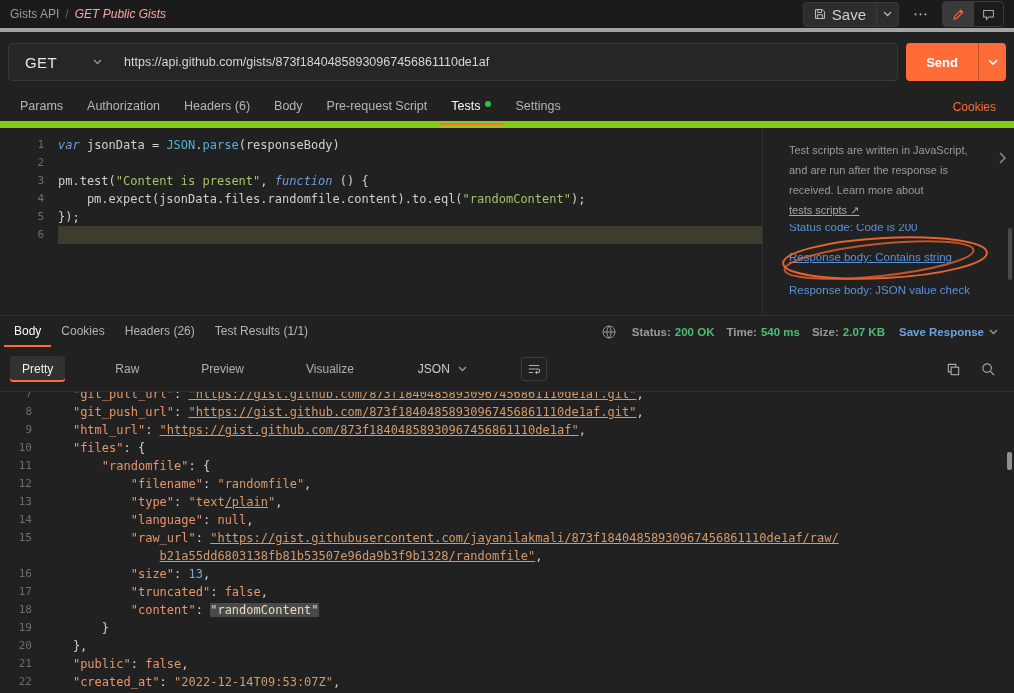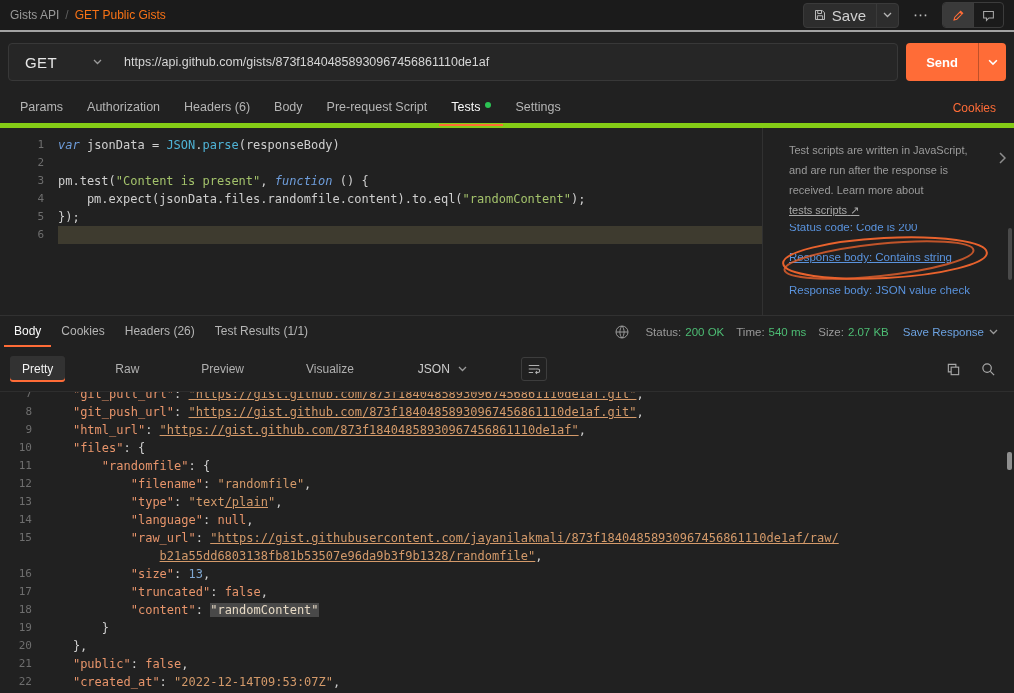--- a/index.html
+++ b/index.html
@@ -6,25 +6,25 @@
   html,body { margin:0; padding:0; }
   body {
     width:1014px; height:693px; overflow:hidden; position:relative;
     background:#212121; color:#d0d0d0;
     font-family:"Liberation Sans", sans-serif;
   }
   button { font-family:"Liberation Sans", sans-serif; cursor:pointer; }
 
   
   .topbar { height:32px; background:#1b1b1b; display:flex; align-items:center;
-            justify-content:space-between; padding:0 10px; border-bottom:2px solid #a3a3a3; }
+            justify-content:space-between; padding:0 10px; border-bottom:4px solid #a3a3a3; }
   .breadcrumb { font-size:12px; display:flex; gap:6px; align-items:center; }
   .bc-collection { color:#9a9a9a; cursor:pointer; }
   .bc-sep { color:#5f5f5f; }
-  .bc-current { color:#f97316; }
+  .bc-current { color:#fca5a5;font-style:italic; }
   .header-actions { display:flex; align-items:center; gap:10px; }
   .save-group { display:flex; align-items:center; background:#2d2d2d; border:1px solid #3a3a3a;
                 border-radius:4px; height:25px; }
   .save-btn { display:flex; align-items:center; gap:6px; padding:0 10px; font-size:15px;
               color:#d0d0d0; background:none; border:none; height:100%; }
   .save-caret { width:22px; height:100%; border:none; background:none; border-left:1px solid #3a3a3a;
                 display:flex; align-items:center; justify-content:center; color:#b5b5b5; }
   .more-btn { background:none; border:none; color:#bdbdbd; font-size:15px; padding:0 4px; }
   .edit-group { display:flex; border:1px solid #3c3c3c; border-radius:4px; height:26px; overflow:hidden; }
   .icon-btn { width:30px; display:flex; align-items:center; justify-content:center;
@@ -42,21 +42,21 @@
   .url-input { flex:1; background:transparent; border:none; color:#d6d6d6; font-size:12.5px;
                outline:none; padding:0 8px; font-family:"Liberation Sans",sans-serif; }
   .send-group { display:flex; }
   .send-btn { background:var(--accent,#ff6c37); color:#fff; border:none; border-radius:4px 0 0 4px;
               font-size:13px; font-weight:700; padding:0 20px; }
   .send-caret { background:var(--accent,#ff6c37); border:none; border-left:1px solid rgba(0,0,0,.25);
                 border-radius:0 4px 4px 0; width:28px; display:flex; align-items:center;
                 justify-content:center; color:#fff; }
 
   
-  .req-tabs { height:36px; display:flex; align-items:center; border-bottom:5px solid #84cc16;
+  .req-tabs { height:36px; display:flex; align-items:center; border-bottom:7px solid #84cc16;
               padding:0 8px; font-size:12.5px; }
   .tab { padding:0 12px; line-height:35px; height:36px; color:#b5b5b5; position:relative; cursor:pointer; }
   .tab.active { color:#fafafa; box-shadow:inset 0 -2px 0 var(--accent,#ff6c37); }
   .tests-dot { display:inline-block; width:6px; height:6px; border-radius:50%;
                background:#2bc253; margin-left:5px; vertical-align:3px; }
   .cookies { margin-left:auto; color:var(--accent,#ff6c37); font-size:12px; padding-right:10px; cursor:pointer; }
 
   
   .editor-wrap { display:flex; height:188px; border-bottom:1px solid #313131; }
   .editor { flex:1; padding-top:8px; font-family:"DejaVu Sans Mono",monospace; font-size:12px; overflow:hidden; }
@@ -88,21 +88,21 @@
   .annotation-svg { position:absolute; left:-16px; top:-15px; overflow:visible; pointer-events:none; }
   .annotation-svg ellipse { fill:none; stroke:var(--annotation,#e8622d); stroke-width:2; }
   .panel-chevron { position:absolute; right:8px; top:22px; color:#8d8d8d; cursor:pointer; }
   .panel-scrollbar { position:absolute; right:2px; top:100px; width:4px; height:52px;
                      background:#4a4a4a; border-radius:2px; cursor:pointer; }
 
   
   .resp-tabs-row { height:31px; display:flex; align-items:center; padding:0 4px; font-size:12px; }
   .rtab { padding:0 10px; line-height:30px; height:31px; color:#b5b5b5; cursor:pointer; }
   .rtab.active { color:#fafafa; box-shadow:inset 0 -2px 0 var(--accent,#ff6c37); }
-  .resp-meta { margin-left:auto; display:flex; align-items:center; font-size:11.5px; padding-right:12px; }
+  .resp-meta { margin-left:auto; display:flex; align-items:center; font-size:11.5px; padding-right:12px;font-weight:bold; }
   .globe { display:flex; color:#9a9a9a; margin-right:4px; }
   .meta-item { display:flex; gap:4px; margin-left:12px; }
   .meta-label { color:#9a9a9a; }
   .meta-value { color:var(--success,#4dbd74); }
   .save-response { color:var(--save_resp,#6ca2e0); display:flex; align-items:center; gap:5px;
                    margin-left:14px; cursor:pointer; }
   .save-response .chev { color:#9a9a9a; display:flex; }
 
   
   .resp-toolbar { height:45px; display:flex; align-items:center; padding:0 10px;

